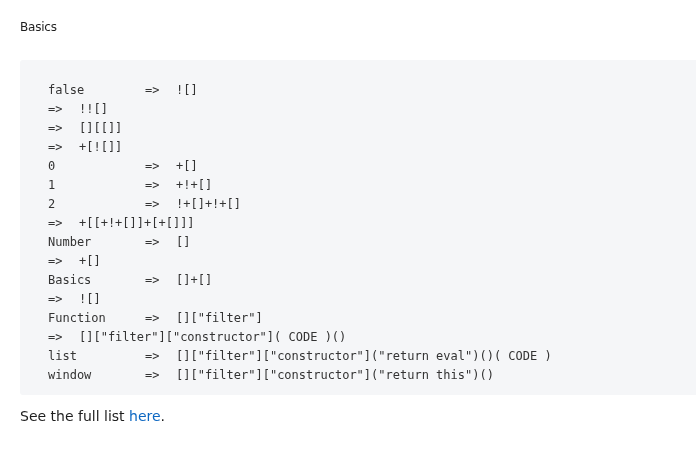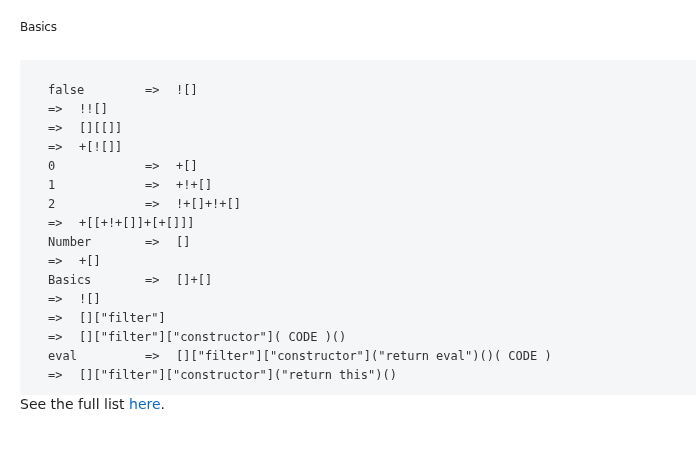--- a/index.html
+++ b/index.html
@@ -4,21 +4,21 @@
 <style>
   html, body { margin: 0; padding: 0; background: #ffffff; }
   body { width: 696px; height: 452px; overflow: hidden; position: relative; font-family: "DejaVu Sans", "Liberation Sans", sans-serif; color: #242424; }
   .heading { position: absolute; left: 20px; top: 20px; font-size: 12px; font-weight: normal; margin: 0; color: #1e1e1e; letter-spacing: -0.2px; }
   .code-block { position: absolute; left: 20px; top: 60px; width: 700px; height: 335px; background: #f5f6f8; border-radius: 3px; }
   .code-lines { position: absolute; left: 16px; top: 9px; margin: 12px; font-family: "DejaVu Sans Mono", "Liberation Mono", monospace; font-size: 12px; line-height: 19px; color: #333333; }
   .code-line { white-space: pre; height: 19px; display: flex; }
   .c-name { width: 97px; display: inline-block; }
   .c-arrow { width: 31px; display: inline-block; }
   .c-expr { display: inline-block; }
-  .para { position: absolute; left: 20px; top: 396px; font-size: 14px; margin: 0; color: #1e1e1e; }
+  .para { position: absolute; left: 20px; top: 408px; font-size: 14px; margin: 0; color: #1e1e1e; }
   .para a { color: #0c67c2; text-decoration: none; }
 </style>
 </head>
 <body>
 
 <h2 class="heading">Basics</h2>
 
 <div class="code-block">
   <div class="code-lines">
     <div class="code-line"><span class="c-name">false</span><span class="c-arrow">=&gt;</span><span class="c-expr">![]</span></div>
@@ -26,20 +26,20 @@
     <div class="code-line"><span class="c-arrow">=&gt;</span><span class="c-expr">[][[]]</span></div>
     <div class="code-line"><span class="c-arrow">=&gt;</span><span class="c-expr">+[![]]</span></div>
     <div class="code-line"><span class="c-name">0</span><span class="c-arrow">=&gt;</span><span class="c-expr">+[]</span></div>
     <div class="code-line"><span class="c-name">1</span><span class="c-arrow">=&gt;</span><span class="c-expr">+!+[]</span></div>
     <div class="code-line"><span class="c-name">2</span><span class="c-arrow">=&gt;</span><span class="c-expr">!+[]+!+[]</span></div>
     <div class="code-line"><span class="c-arrow">=&gt;</span><span class="c-expr">+[[+!+[]]+[+[]]]</span></div>
     <div class="code-line"><span class="c-name">Number</span><span class="c-arrow">=&gt;</span><span class="c-expr">[]</span></div>
     <div class="code-line"><span class="c-arrow">=&gt;</span><span class="c-expr">+[]</span></div>
     <div class="code-line"><span class="c-name">Basics</span><span class="c-arrow">=&gt;</span><span class="c-expr">[]+[]</span></div>
     <div class="code-line"><span class="c-arrow">=&gt;</span><span class="c-expr">![]</span></div>
-    <div class="code-line"><span class="c-arrow">=&gt;</span><span class="c-expr">[]["filter"]</span></div>
+    <div class="code-line"><span class="c-name">Function</span><span class="c-arrow">=&gt;</span><span class="c-expr">[]["filter"]</span></div>
     <div class="code-line"><span class="c-arrow">=&gt;</span><span class="c-expr">[]["filter"]["constructor"]( CODE )()</span></div>
-    <div class="code-line"><span class="c-name">eval</span><span class="c-arrow">=&gt;</span><span class="c-expr">[]["filter"]["constructor"]("return eval")()( CODE )</span></div>
-    <div class="code-line"><span class="c-arrow">=&gt;</span><span class="c-expr">[]["filter"]["constructor"]("return this")()</span></div>
+    <div class="code-line"><span class="c-name">list</span><span class="c-arrow">=&gt;</span><span class="c-expr">[]["filter"]["constructor"]("return eval")()( CODE )</span></div>
+    <div class="code-line"><span class="c-name">window</span><span class="c-arrow">=&gt;</span><span class="c-expr">[]["filter"]["constructor"]("return this")()</span></div>
   </div>
 </div>
 
 <p class="para"><span>See the full list </span><a href="#">here</a><span>.</span></p>
 
 </body></html>

